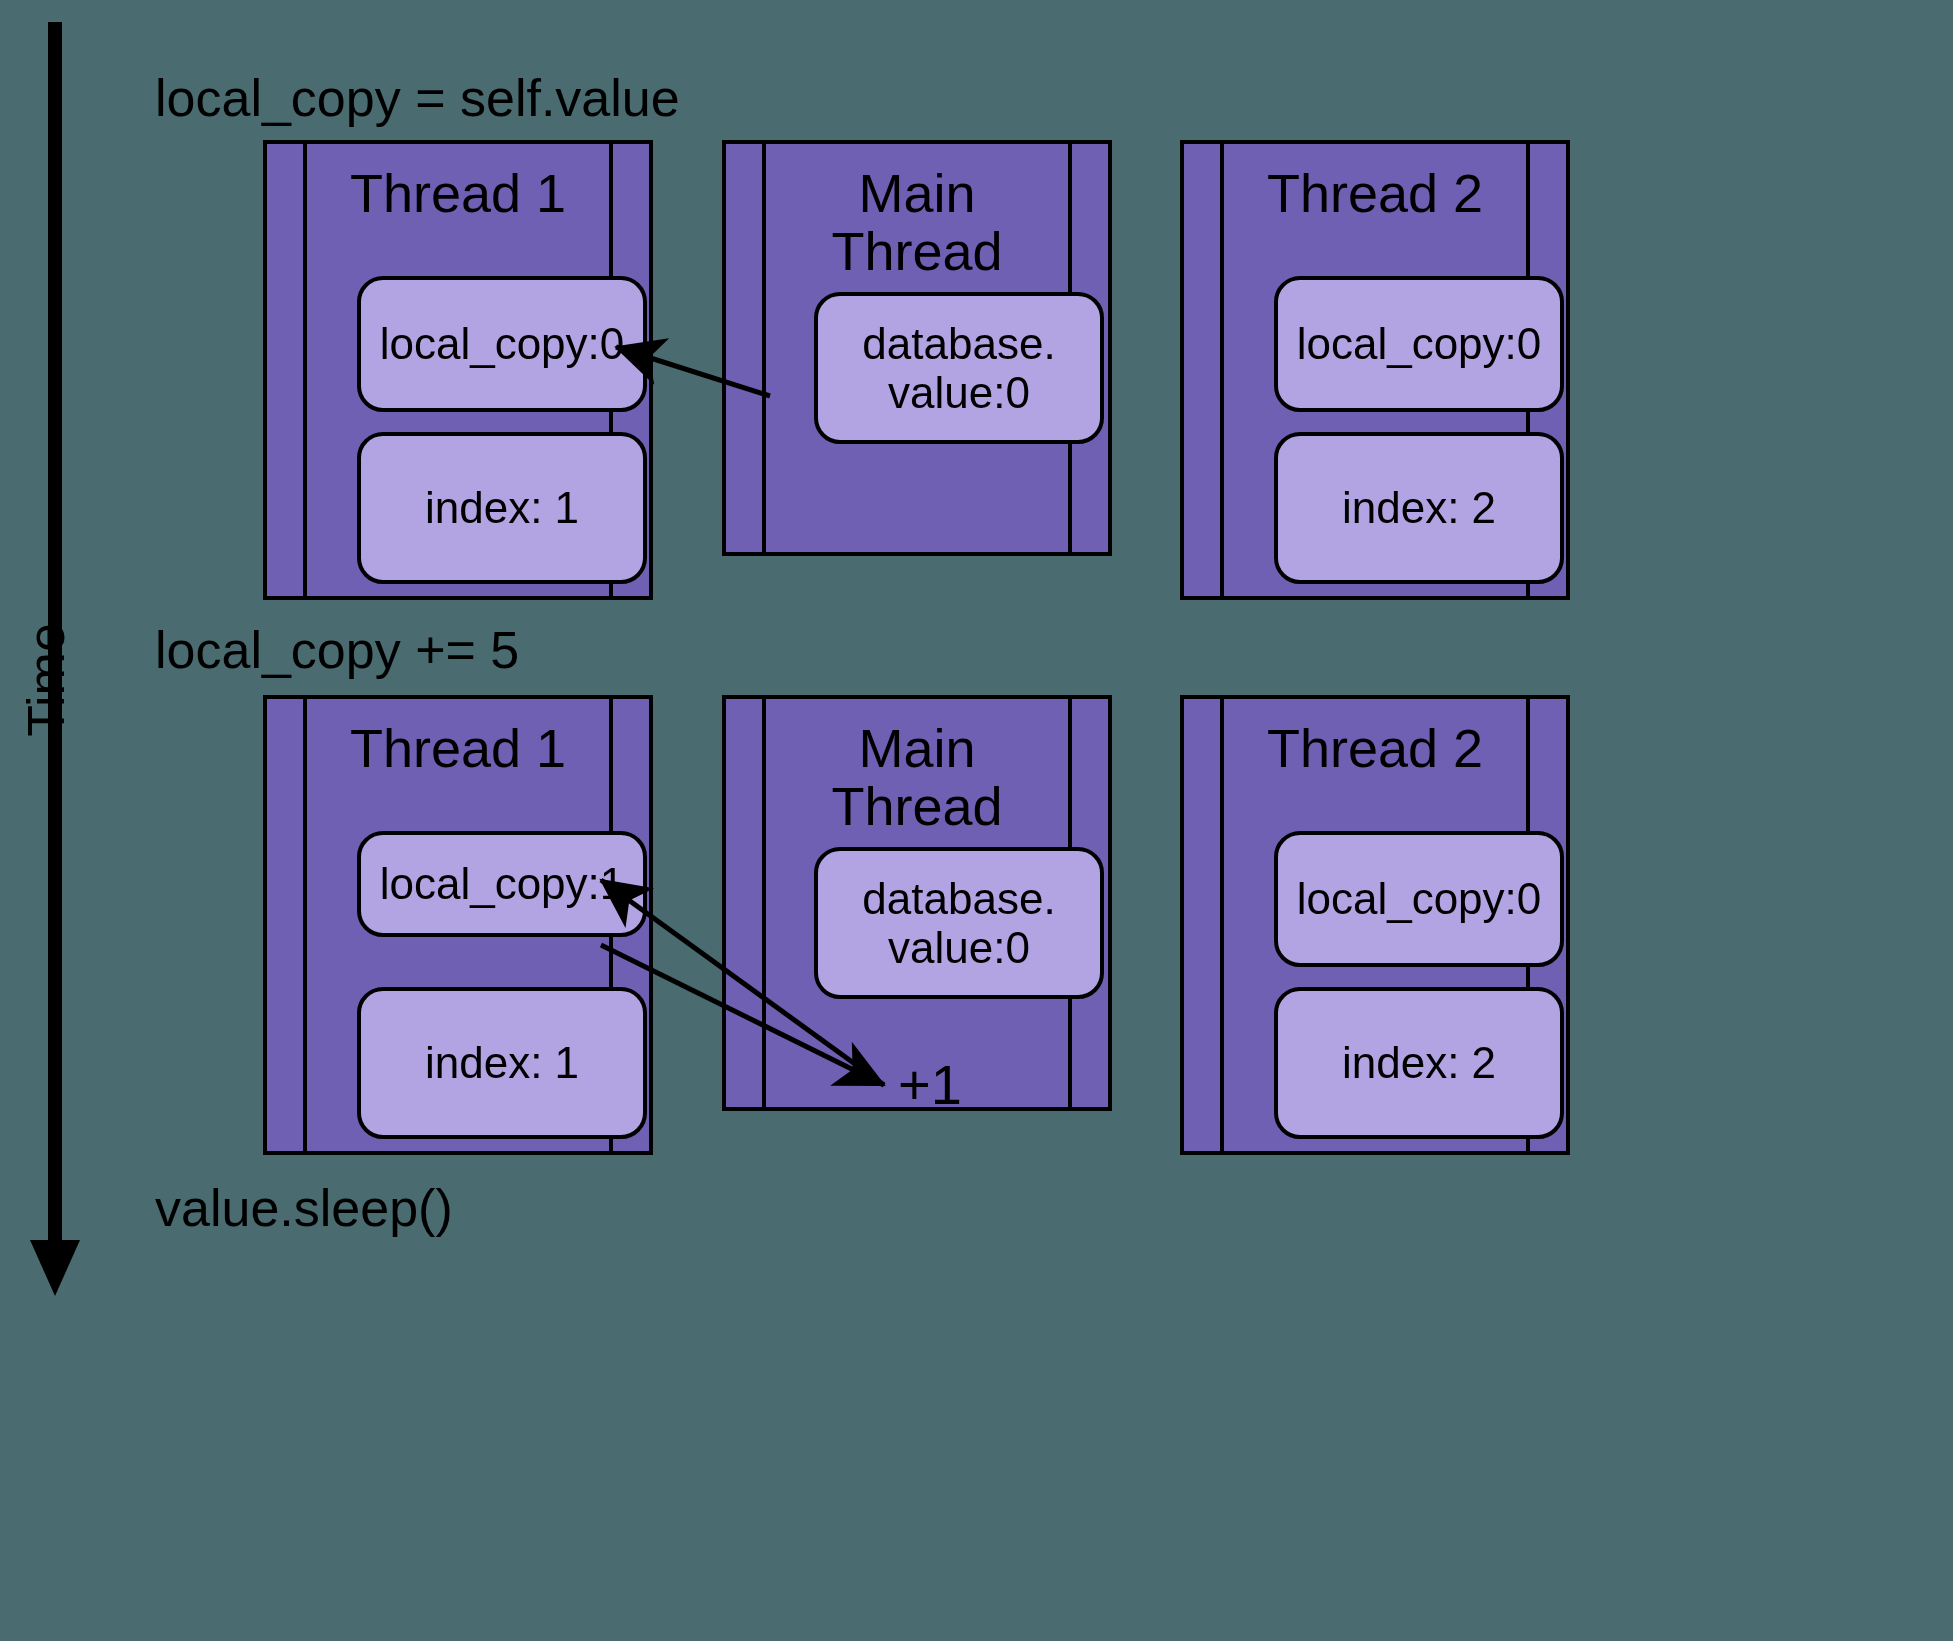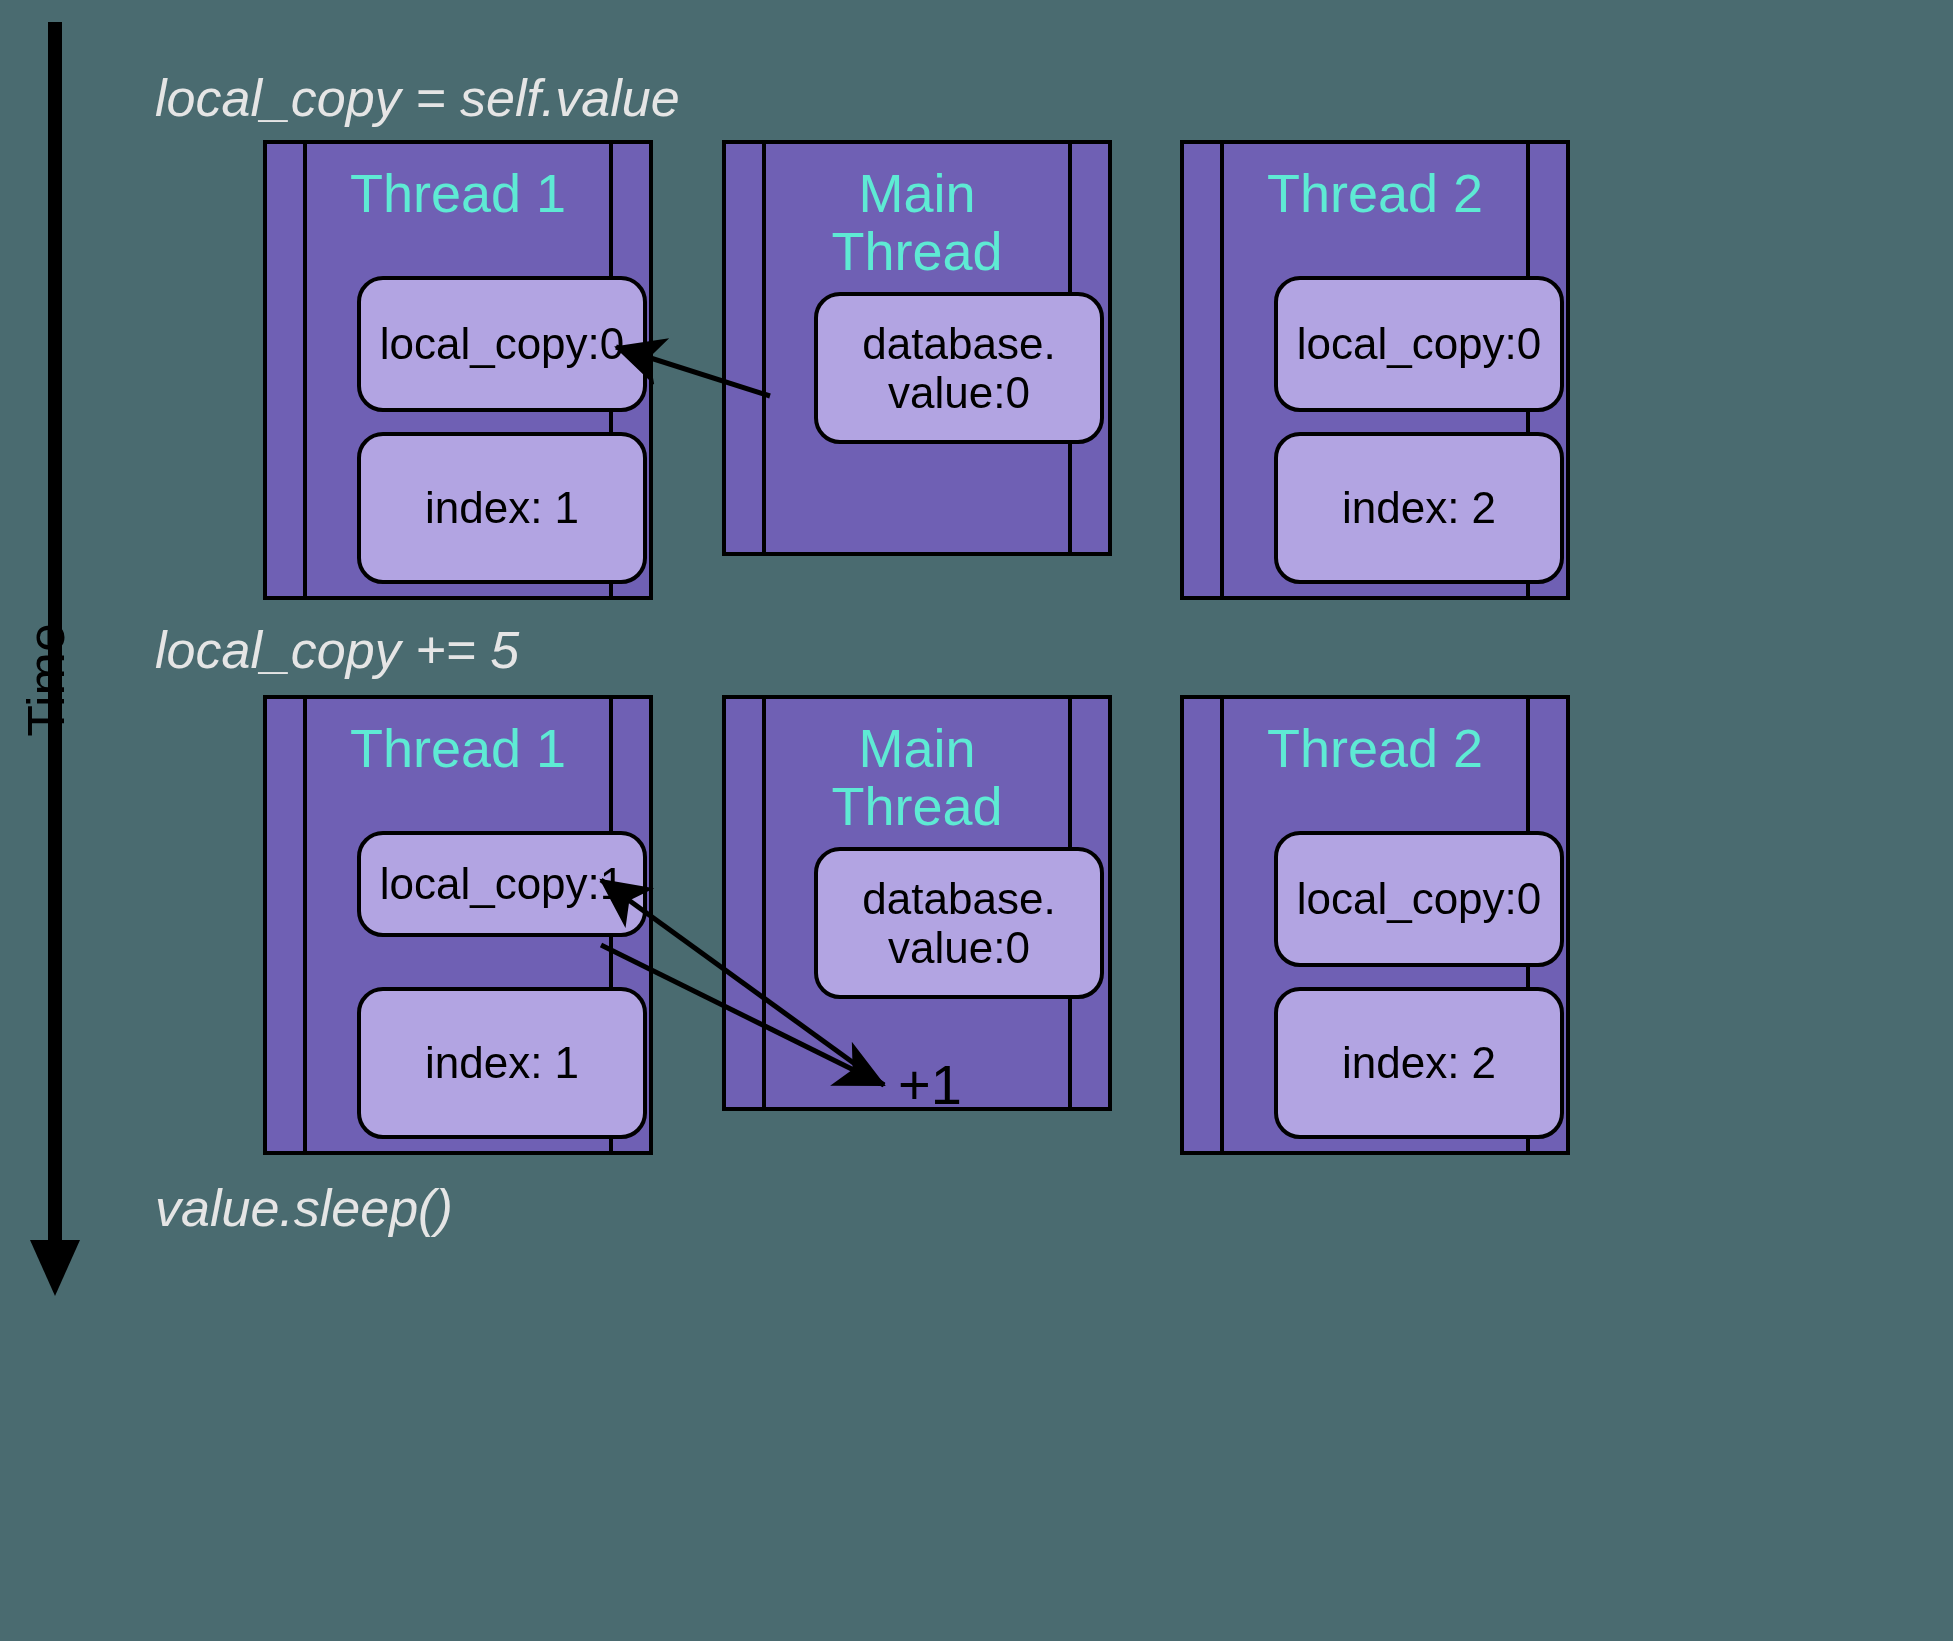--- a/index.html
+++ b/index.html
@@ -25,21 +25,21 @@
     position:absolute;left:-24px;top:650px;
     width:140px;text-align:center;
     transform:rotate(-90deg);
     transform-origin:50% 50%;
     font-size:52px;color:#000;letter-spacing:0px;
     white-space:nowrap;
   }
 
   
   .step-caption{
-    position:absolute;color:#e5e5e5;font-size:52px;white-space:nowrap;font-style:italic;
+    position:absolute;color:#000000;font-size:52px;white-space:nowrap;
   }
 
   
   .thread-box{
     position:absolute;
     box-sizing:border-box;
     background:#6f60b4;
     border:4px solid #000;
     display:flex;
     flex-direction:row;
@@ -51,21 +51,21 @@
   .band-left{border-right:4px solid #000;}
   .band-right{border-left:4px solid #000;}
   .thread-body{
     flex:1 1 auto;
     position:relative;
     display:flex;
     flex-direction:column;
     align-items:center;
   }
   .thread-title{
-    color:#5eead4;
+    color:#000000;
     text-align:center;
     font-size:54px;
     line-height:1.08;
     white-space:pre-line;
     padding-top:20px;
     pointer-events:none;
   }
   .slot{
     box-sizing:border-box;
     background:#b2a4e2;

